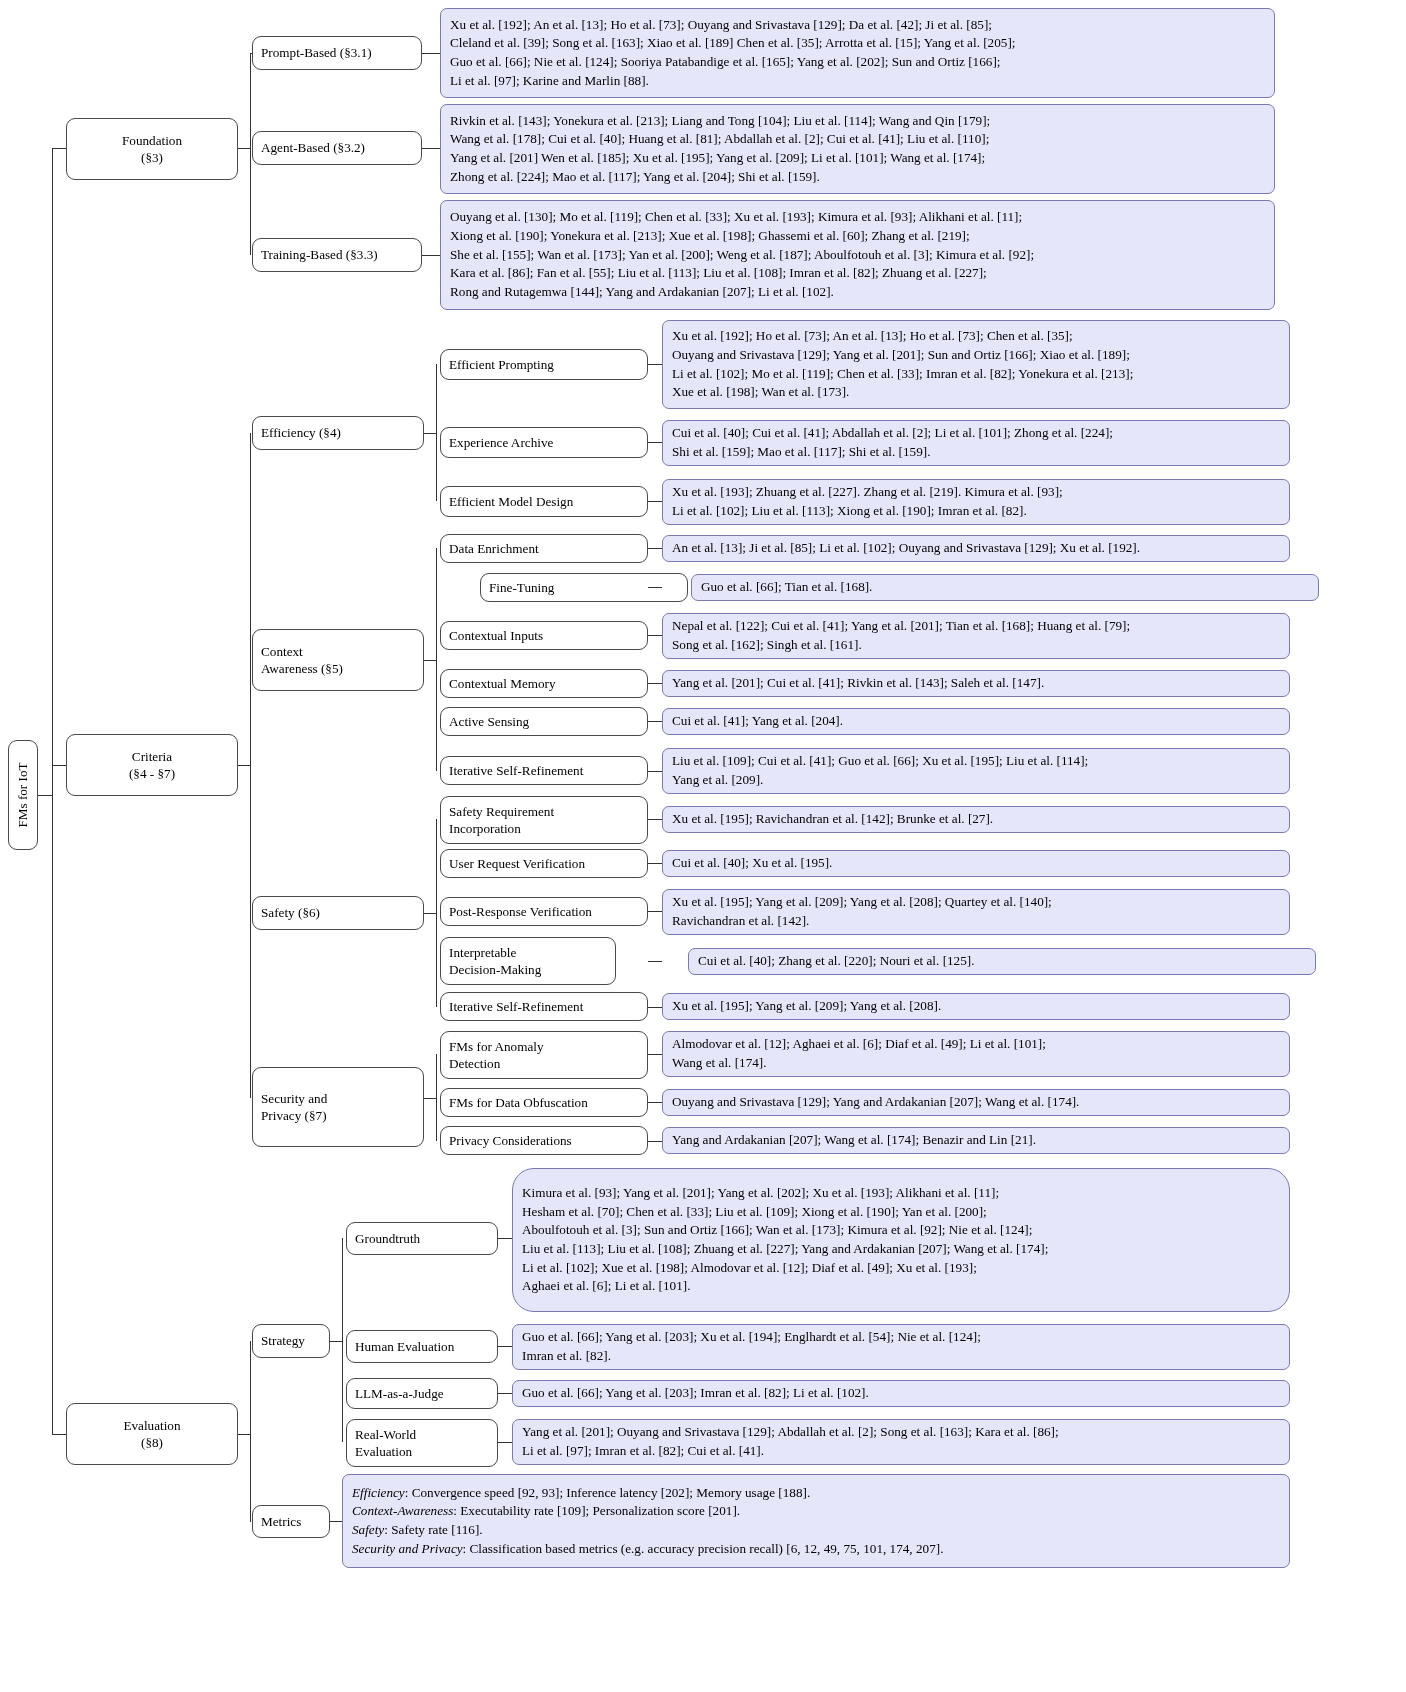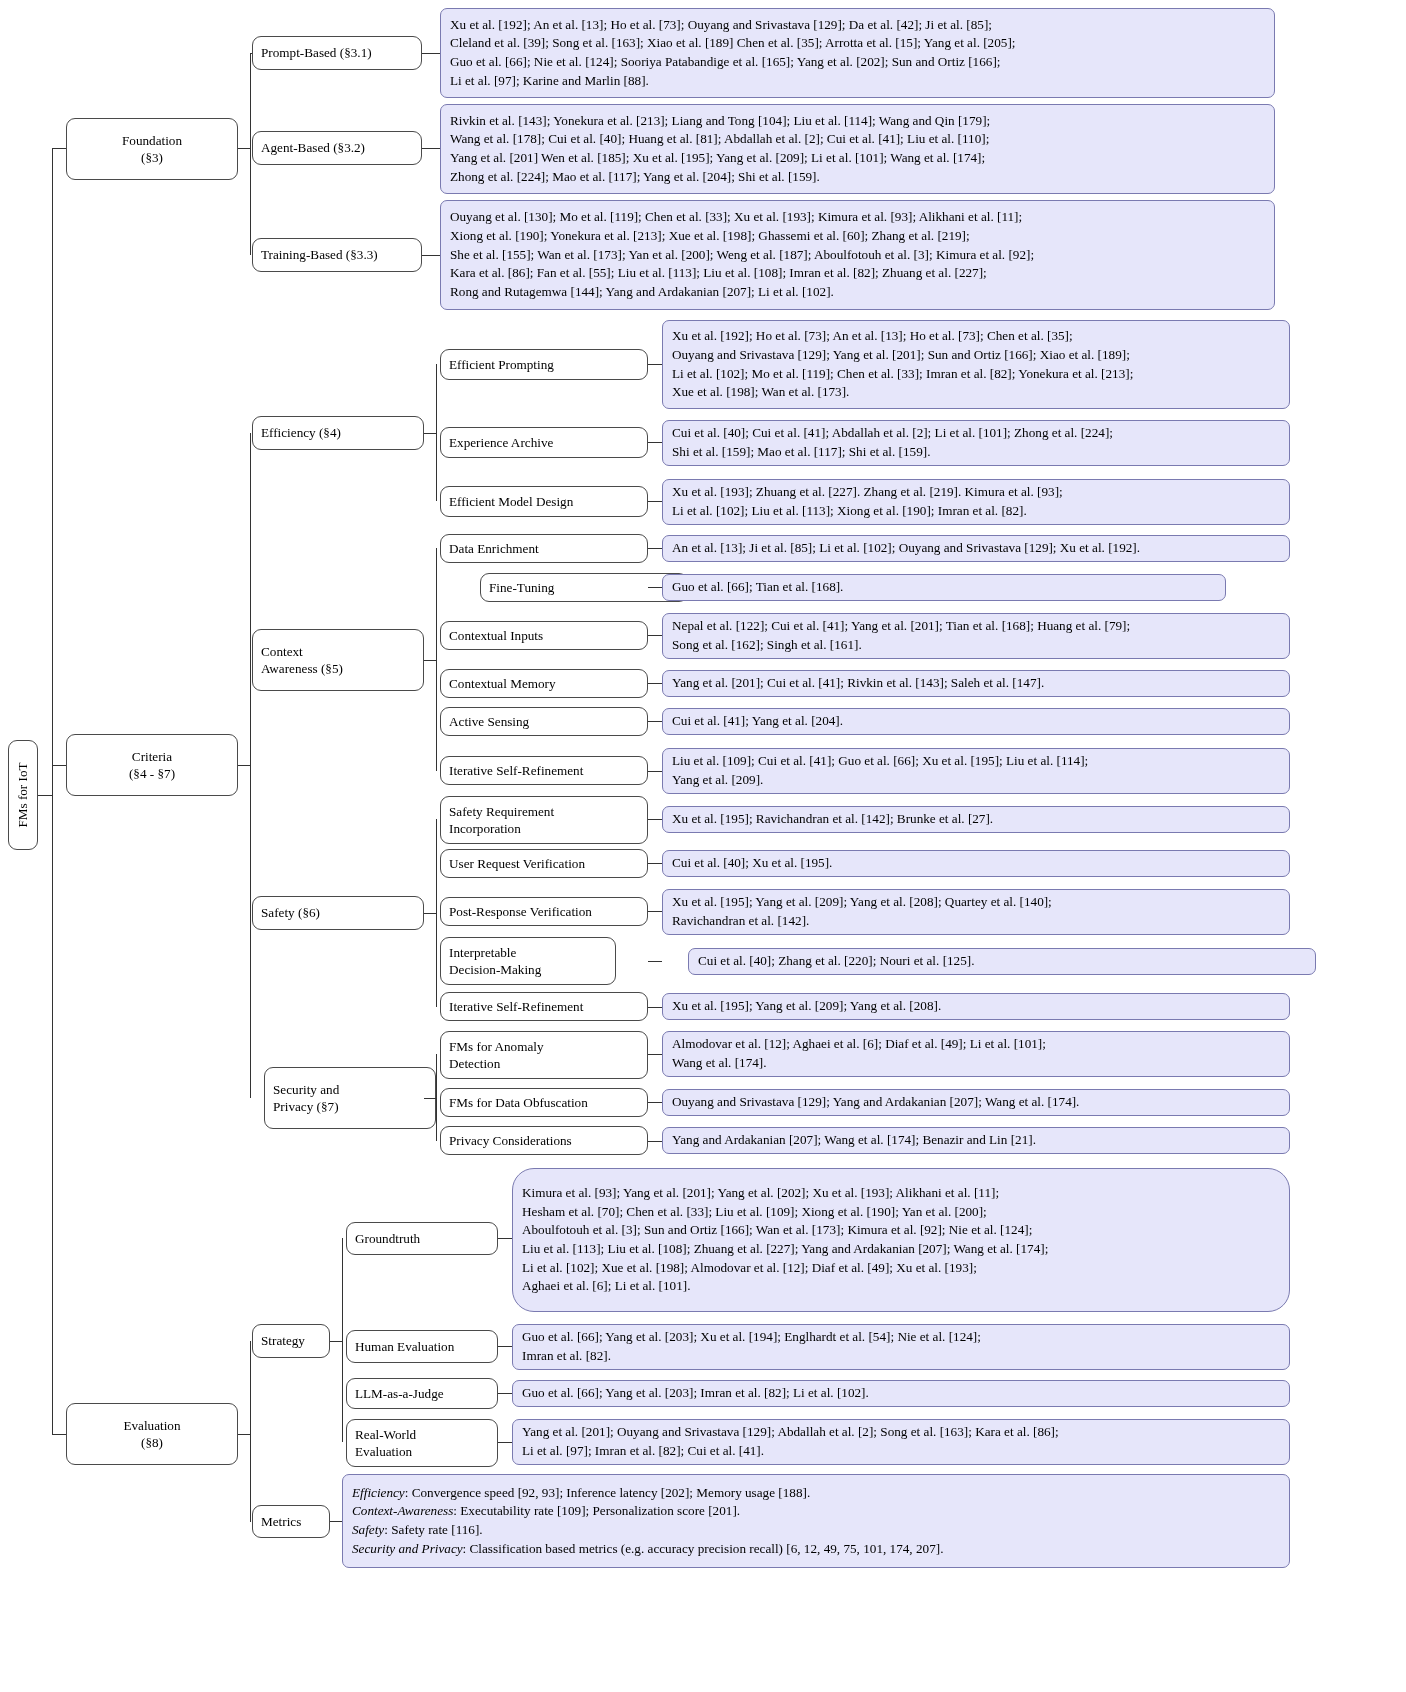--- a/index.html
+++ b/index.html
@@ -184,21 +184,21 @@
   </div>
   <div class="hline" style="left:648px; top:548px; width:14px;"></div>
   <div class="leaf" style="left:662px; top:535px; width:628px; height:27px;">
     <span class="ln">An et al. [13]; Ji et al. [85]; Li et al. [102]; Ouyang and Srivastava [129]; Xu et al. [192].</span>
   </div>
 
   <div class="node" style="left:440px; top:573px; width:208px; height:29px;margin-left:40px;">
     <span class="ln">Fine-Tuning</span>
   </div>
   <div class="hline" style="left:648px; top:587px; width:14px;"></div>
-  <div class="leaf" style="left:662px; top:574px; width:564px; height:27px;justify-content:center;">
+  <div class="leaf" style="left:691px; top:574px; width:628px; height:27px;justify-content:center;">
     <span class="ln">Guo et al. [66]; Tian et al. [168].</span>
   </div>
 
   <div class="node" style="left:440px; top:621px; width:208px; height:29px;">
     <span class="ln">Contextual Inputs</span>
   </div>
   <div class="hline" style="left:648px; top:635px; width:14px;"></div>
   <div class="leaf" style="left:662px; top:613px; width:628px; height:46px;">
     <span class="ln">Nepal et al. [122]; Cui et al. [41]; Yang et al. [201]; Tian et al. [168]; Huang et al. [79];</span>
     <span class="ln">Song et al. [162]; Singh et al. [161].</span>
@@ -271,21 +271,21 @@
   </div>
 
   <div class="node" style="left:440px; top:992px; width:208px; height:29px;">
     <span class="ln">Iterative Self-Refinement</span>
   </div>
   <div class="hline" style="left:648px; top:1007px; width:14px;"></div>
   <div class="leaf" style="left:662px; top:993px; width:628px; height:27px;">
     <span class="ln">Xu et al. [195]; Yang et al. [209]; Yang et al. [208].</span>
   </div>
 
-  <div class="node" style="left:264px; top:1067px; width:172px; height:62px;">
+  <div class="node" style="left:252px; top:1067px; width:172px; height:80px;">
     <span class="ln">Security and</span>
     <span class="ln">Privacy (§7)</span>
   </div>
   <div class="hline" style="left:424px; top:1098px; width:12px;"></div>
   <div class="vline" style="left:436px; top:1054px; height:87px;"></div>
 
   <div class="node" style="left:440px; top:1031px; width:208px; height:48px;">
     <span class="ln">FMs for Anomaly</span>
     <span class="ln">Detection</span>
   </div>

